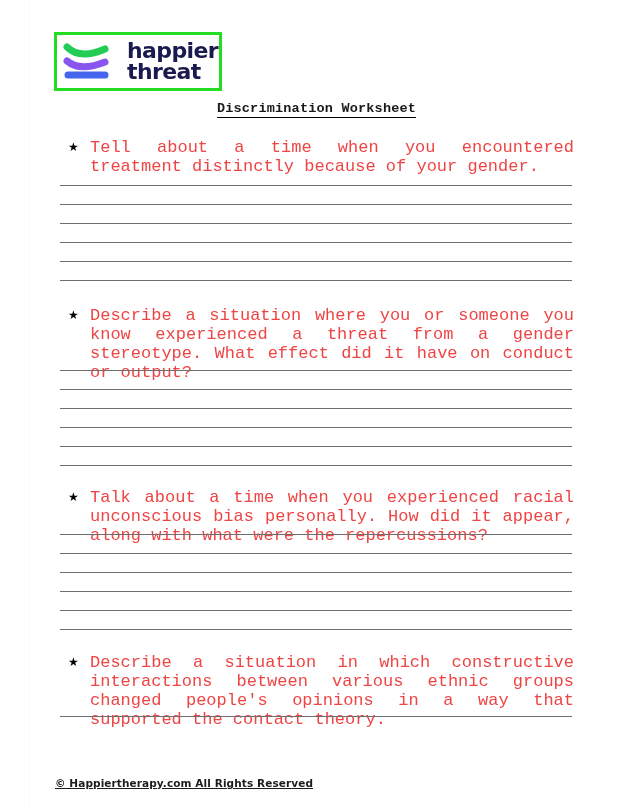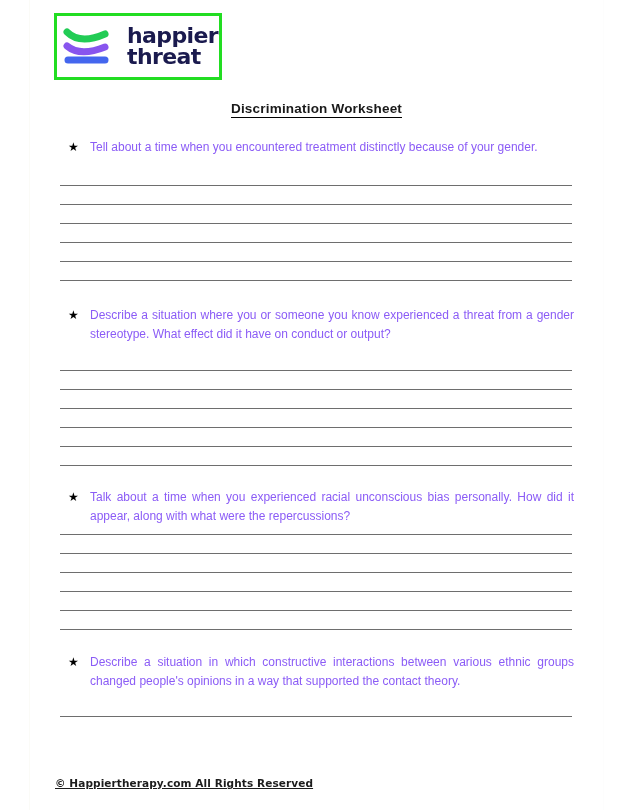--- a/index.html
+++ b/index.html
@@ -34,23 +34,23 @@
     border-left: 1px solid #fbfbf7;
     border-right: 1px solid #fdfdfd;
     box-sizing: border-box;
     pointer-events: none;
   }
 
   
   .logo {
     position: absolute;
     left: 54px;
-    top: 13px;
+    top: 32px;
     width: 168px;
-    height: 67px;
+    height: 59px;
     border: 3px solid #22dd22;
     background: #ffffff;
     box-sizing: border-box;
     display: flex;
     align-items: center;
     padding: 0 6px;
   }
   .logo-mark {
     width: 58px;
     height: 48px;
@@ -71,21 +71,21 @@
     color: #1a1a4e;
   }
 
   
   .title {
     position: absolute;
     left: 0;
     top: 101px;
     width: 633px;
     text-align: center;
-    font-family: Liberation Sans, sans-serif;
+    font-family: Liberation Mono, monospace;
     font-weight: bold;
     font-size: 13.5px;
     letter-spacing: 0.2px;
   }
   .title span {
     border-bottom: 1px solid #000;
     padding-bottom: 1px;
   }
 
   
@@ -98,25 +98,25 @@
   }
   .bullet {
     flex: 0 0 auto;
     width: 22px;
     font-size: 12px;
     line-height: 19px;
     color: #000;
   }
   .q-text {
     flex: 1 1 auto;
-    font-family: Liberation Sans, sans-serif;
-    font-size: 12px;
+    font-family: Liberation Mono, monospace;
+    font-size: 17px;
     line-height: 19px;
     text-align: justify;
-    color: #8b5cf6;
+    color: #ef4444;
   }
 
   
   .lines {
     position: absolute;
     left: 60px;
     width: 512px;
   }
   .rule {
     height: 0;

